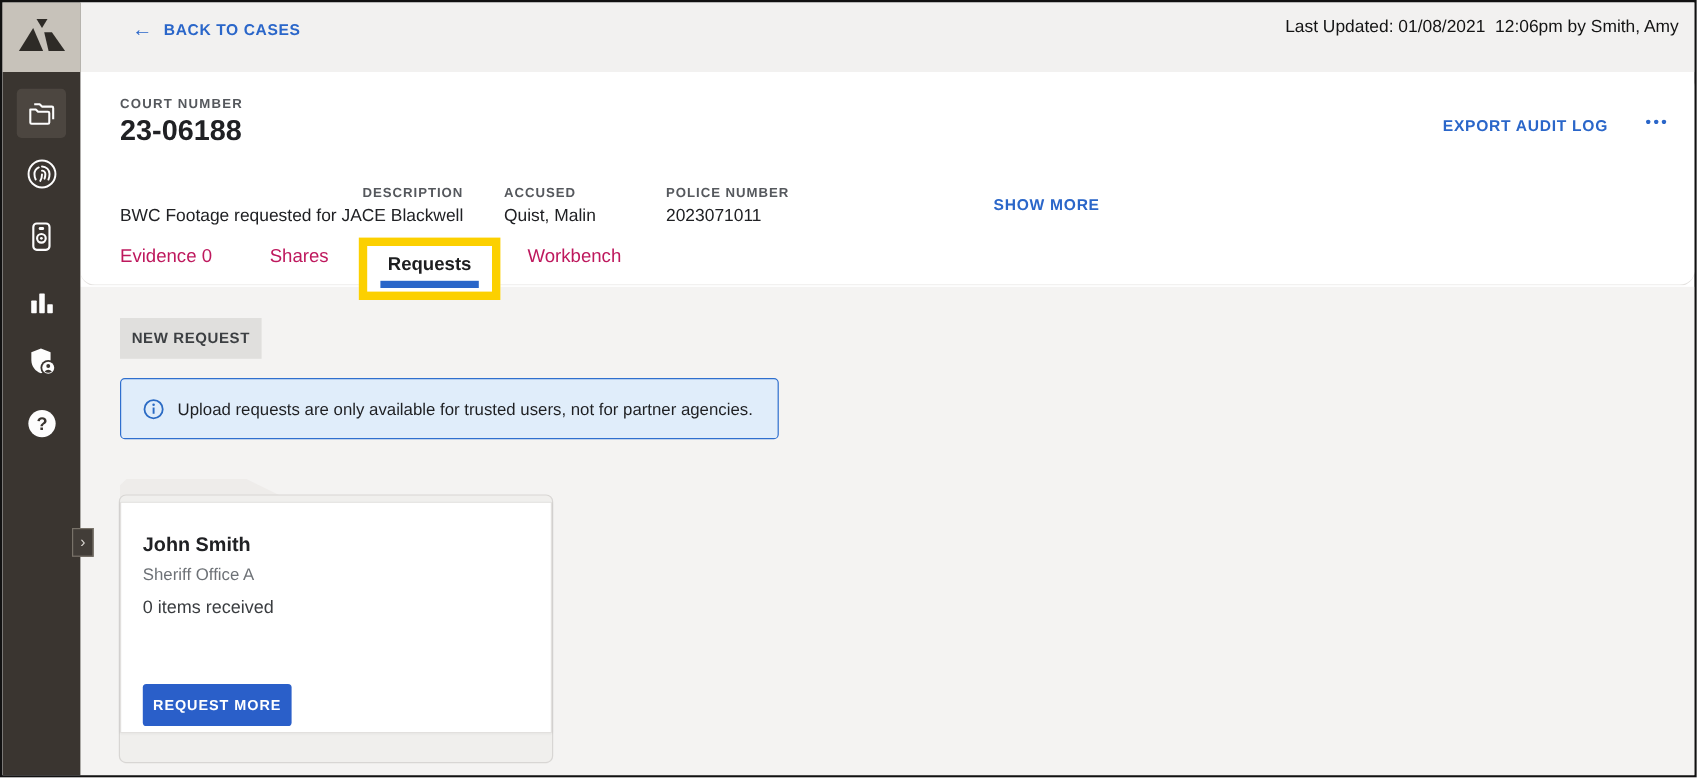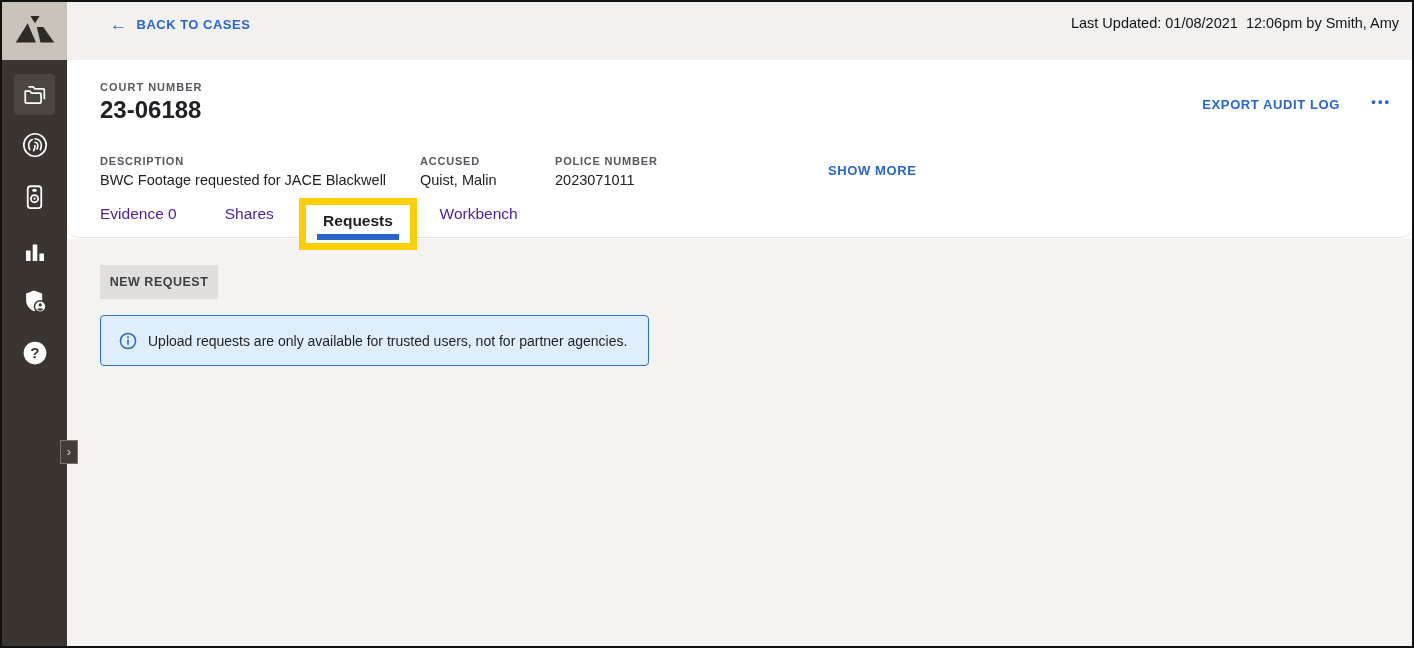--- a/index.html
+++ b/index.html
@@ -23,21 +23,21 @@
   .header { position:absolute; left:65px; top:58px; right:0; height:178px; background:#fff; border-bottom:1px solid #e4e2e0;border-radius:12px; }
   .court-label { position:absolute; left:33px; top:21px; font-size:11px; font-weight:700; color:#55585d; letter-spacing:1px; }
   .court-number { position:absolute; left:33px; top:36px; font-size:24px; font-weight:700; color:#202124; }
   .export-link { position:absolute; right:72px; top:37px; color:#2a66c9; font-size:13px; font-weight:700; letter-spacing:.6px; cursor:pointer; }
   .more-dots { position:absolute; right:21px; top:34px; color:#2a66c9; font-size:13px; font-weight:700; letter-spacing:2px; cursor:pointer; }
   .field { position:absolute; top:95px; }
   .field .f-label { font-size:11px; font-weight:700; color:#55585d; letter-spacing:.8px; margin-bottom:5px; }
   .field .f-value { font-size:14.5px; color:#202124; }
   .show-more { position:absolute; left:761px; top:103px; color:#2a66c9; font-size:13px; font-weight:700; letter-spacing:.6px; cursor:pointer; }
   .tabs { position:absolute; left:33px; bottom:0; display:flex; align-items:flex-end; }
-  .tab { font-size:15.5px; color:#4c1d95; padding-bottom:14px; margin-right:48px; cursor:pointer; }
+  .tab { font-size:15.5px; color:#be185d; padding-bottom:14px; margin-right:48px; cursor:pointer; }
   .tab.active { color:#202124; font-weight:700; }
 
   
   .tab-highlight { position:absolute; left:297px; top:196px; width:118px; height:52px; border:7px solid #fcd000; background:#fff; z-index:5; display:flex; align-items:center; justify-content:center; }
   .tab-highlight .hl-label { font-size:15.5px; font-weight:700; color:#1d1e20; margin-bottom:6px; }
   .tab-highlight .hl-underline { position:absolute; left:11px; right:11px; bottom:3px; height:6px; background:#2a66c9; }
 
   
   .content { position:absolute; left:65px; top:237px; right:0; bottom:0; background:#f4f3f2; }
   .new-request-btn { position:absolute; left:33px; top:26px; width:118px; height:34px; background:#e0dfdd; border:none; border-radius:0; font-family:inherit; font-size:12.5px; font-weight:700; color:#3c3f42; letter-spacing:.5px; cursor:pointer; }
@@ -132,21 +132,21 @@
     <div class="last-updated">Last Updated: 01/08/2021  12:06pm by Smith, Amy</div>
   </header>
 
   <section class="header">
     <div class="court-label">COURT NUMBER</div>
     <div class="court-number">23-06188</div>
 
     <a class="export-link">EXPORT AUDIT LOG</a>
     <div class="more-dots">•••</div>
 
-    <div class="field" style="left:33px;">
+    <div class="field" style="left:33px;text-align:right;">
       <div class="f-label">DESCRIPTION</div>
       <div class="f-value">BWC Footage requested for JACE Blackwell</div>
     </div>
     <div class="field" style="left:353px;">
       <div class="f-label">ACCUSED</div>
       <div class="f-value">Quist, Malin</div>
     </div>
     <div class="field" style="left:488px;">
       <div class="f-label">POLICE NUMBER</div>
       <div class="f-value">2023071011</div>
@@ -171,15 +171,25 @@
 
     <div class="info-banner">
       <svg width="18" height="18" viewBox="0 0 18 18">
         <circle cx="9" cy="9" r="7.6" fill="none" stroke="#2b6bc4" stroke-width="1.5"></circle>
         <rect x="8.2" y="7.6" width="1.6" height="5.2" fill="#2b6bc4"></rect>
         <circle cx="9" cy="5.2" r="1.05" fill="#2b6bc4"></circle>
       </svg>
       <span class="banner-text">Upload requests are only available for trusted users, not for partner agencies.</span>
     </div>
 
+    <div class="folder-card">
+      <div class="folder-tab"></div>
+      <div class="folder-back"></div>
+      <div class="folder-inner">
+        <div class="req-name">John Smith</div>
+        <div class="req-agency">Sheriff Office A</div>
+        <div class="req-items">0 items received</div>
+        <button class="request-more-btn">REQUEST MORE</button>
+      </div>
+    </div>
   </main>
 
 </div>
 
 </body></html>

